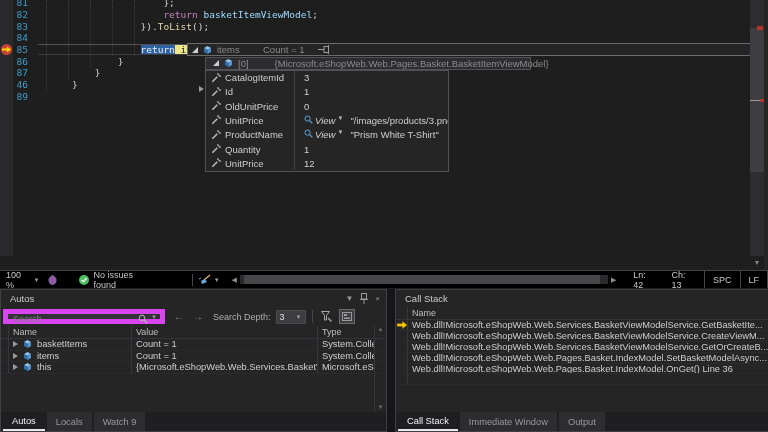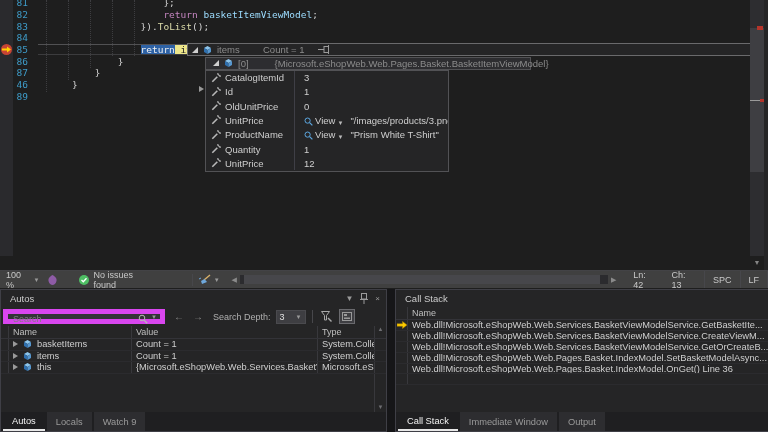--- a/index.html
+++ b/index.html
@@ -27,36 +27,36 @@
   
   #breakpoint { position:absolute; left:1px; top:44px; width:11px; height:11px; border-radius:50%; background:#C64434; display:flex; align-items:center; justify-content:center; }
   
   .dtrow { position:absolute; height:13px; display:flex; align-items:center; font-size:9.5px; }
   #dt-root { left:187px; top:43px; width:566px; background:#252526; border:1px solid #6A6A6C; color:#8C8C8C; }
   #dt-child { left:205px; top:56.5px; width:326px; background:#2D2D30; border:1px solid #525255; color:#8C8C8C; }
   #dt-props { position:absolute; left:205px; top:69.5px; width:244px; height:102px; background:#252526; border:1px solid #525255; display:flex; flex-direction:column; }
   .dt-prop { flex:1; display:flex; align-items:center; padding-left:5px; font-size:9.5px; color:#CFCFCF; }
   .dt-prop .pname { width:69px; margin-left:4px; overflow:hidden; white-space:nowrap; }
   .dt-prop .pval { border-left:1px solid #3F3F46; align-self:stretch; display:flex; align-items:center; padding-left:9px; flex:1; white-space:nowrap; overflow:hidden; }
-  .viewbtn { display:inline-flex; align-items:flex-end; margin-right:5px; color:#CFCFCF; }
+  .viewbtn { display:inline-flex; align-items:flex-start; margin-right:5px; color:#CFCFCF;font-style:italic; }
   .viewbtn .vtxt { margin:0 2px 0 2px; }
   .vcaret { font-size:6px; color:#BBB; margin-right:2px; }
   .exp-open { width:0; height:0; border-bottom:6px solid #CFCFCF; border-left:6px solid transparent; flex:none; }
   .exp-closed { width:0; height:0; border-left:5px solid #9A9A9A; border-top:3.5px solid transparent; border-bottom:3.5px solid transparent; flex:none; }
   #dt-outer-exp { position:absolute; left:199px; top:86px; }
   
   #vscroll { position:absolute; right:4px; top:0; width:14px; height:256px; background:#2D2D30; }
   #vscroll .thumb { position:absolute; left:0; right:0; top:28px; height:144px; background:#3E3E42; }
   #vscroll .bpmark { position:absolute; right:1px; top:26px; width:6px; height:4px; background:#B5342A; }
   #vscroll .caretline { position:absolute; left:0; right:0; top:100px; height:1px; background:#9A9A9A; }
   #vscroll .caretdot { position:absolute; right:0; top:99px; width:4px; height:3px; background:#B5342A; }
   #vscroll-down { position:absolute; right:4px; top:257px; width:14px; height:11px; color:#858585; font-size:7px; text-align:center; line-height:11px; }
   #right-edge { position:absolute; right:0; top:0; width:4px; height:270px; background:#252526; }
   
-  #estatus { position:absolute; left:0; top:270px; width:768px; height:18px; background:#404040; border-top:1px solid #434346; display:flex; align-items:center; font-size:9px; color:#C8C8C8; }
+  #estatus { position:absolute; left:0; top:270px; width:768px; height:18px; background:#000000; border-top:1px solid #434346; display:flex; align-items:center; font-size:9px; color:#C8C8C8; }
   #estatus .zoomlbl { margin-left:6px; }
   .tinycaret { font-size:6px; color:#999; margin-left:3px; }
   .sb-sep { width:1px; height:12px; background:#47474B; margin:0 5px; }
   #hscroll { display:flex; align-items:center; }
   #hscroll .track { width:368px; height:9px; background:#2B2B2E; margin:0 3px; position:relative; }
   #hscroll .hthumb { position:absolute; left:4px; top:0; bottom:0; width:356px; background:#47474B; }
   .scroll-arrow { color:#8A8A8A; font-size:7px; }
   .pos-seg { padding:0 7px; }
   .boxed-seg { height:100%; display:flex; align-items:center; padding:0 8px; border-left:1px solid #47474B; }
   #eol-seg { border-right:1px solid #47474B; }

